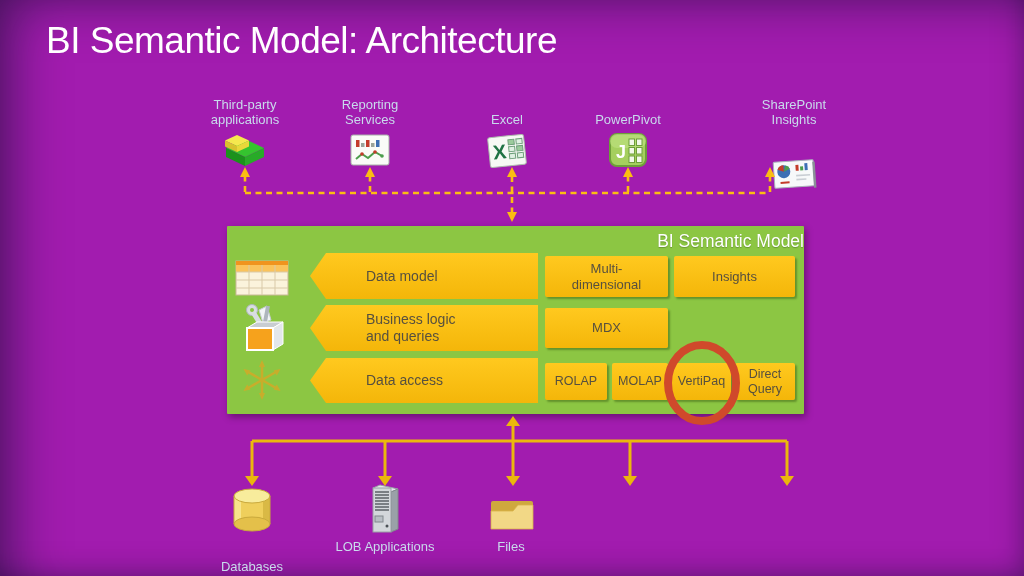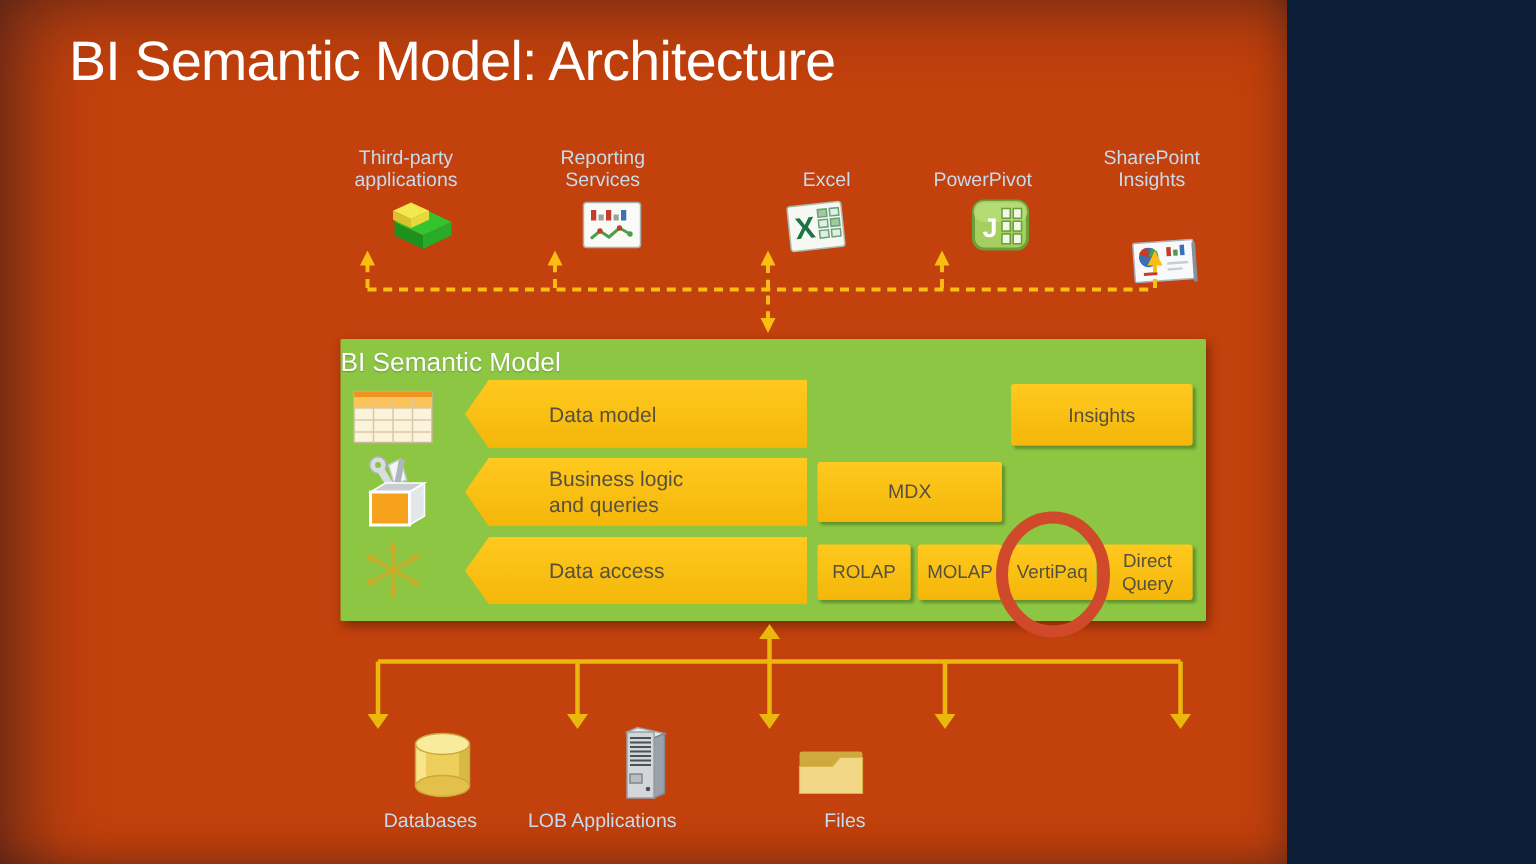--- a/index.html
+++ b/index.html
@@ -1,47 +1,48 @@
 <!DOCTYPE html>
 <html><head>
 <meta charset="utf-8">
 <style>
   html,body { margin:0; padding:0; background:#0d1f38; }
   .slide {
-    position:relative; width:858px; height:576px; overflow:hidden;
-    background:#c2410c;
+    position:relative; width:1000px; height:576px; overflow:hidden;
+    background:#a21caf;
     font-family:"Liberation Sans", sans-serif;
     box-shadow: inset 30px 18px 55px -22px rgba(4,14,34,.6),
                 inset -12px -12px 32px -16px rgba(4,14,34,.5);
+    padding-left: 24px;
   }
   .title {
     position:absolute; left:46px; top:20px;
     font-size:37px; font-weight:300; letter-spacing:-0.5px; color:#ffffff;
   }
   
-  .node { position:absolute; width:120px; display:flex; flex-direction:column; align-items:flex-end; }
+  .node { position:absolute; width:120px; display:flex; flex-direction:column; align-items:center; }
   .node-label {
     font-size:13px; line-height:1.15; color:#C9DAEC; text-align:center;
     white-space:pre-line; display:flex; align-items:flex-end; justify-content:center;
   }
   .consumer { top:96px; }
   .consumer .node-label { height:32px; margin-bottom:3px; }
   .consumer .icon-wrap { height:42px; display:flex; align-items:flex-start; justify-content:center; }
   .source { top:486px; width:132px; }
   .source .icon-wrap { height:48px; display:flex; align-items:flex-end; justify-content:center; }
   .source .node-label { margin-top:6px; height:auto; }
 
   
   .bism {
     position:absolute; left:227px; top:226px; width:577px; height:188px;
     background:#8CC643; border-radius:1px;
     box-shadow:2px 3px 7px rgba(0,0,0,.35);
   }
   .bism-title {
-    position:absolute; top:5px; left:0; width:100%; text-align:left;
+    position:absolute; top:5px; left:0; width:100%; text-align:right;
     color:#ffffff; font-size:17.5px; text-shadow:0 1px 1px rgba(0,0,0,.25);
   }
   .bism-icon { position:absolute; }
   .chevron {
     position:absolute; left:83px; width:228px; height:46px;
     background:linear-gradient(180deg,#FFC91F,#F4B609);
     clip-path:polygon(16px 0, 100% 0, 100% 100%, 16px 100%, 0 50%);
     display:flex; align-items:center; box-sizing:border-box; padding-left:56px;
     font-size:14px; color:#57503F; white-space:pre-line; line-height:1.18;
   }
@@ -124,21 +125,21 @@
         <rect x="22" y="8" width="5.5" height="6.5" fill="#F2F8E8" stroke="#6E9E3A"></rect>
         <rect x="29.5" y="8" width="5.5" height="6.5" fill="#F2F8E8" stroke="#6E9E3A"></rect>
         <rect x="22" y="16.5" width="5.5" height="6.5" fill="#F2F8E8" stroke="#6E9E3A"></rect>
         <rect x="29.5" y="16.5" width="5.5" height="6.5" fill="#F2F8E8" stroke="#6E9E3A"></rect>
         <rect x="22" y="25" width="5.5" height="6.5" fill="#F2F8E8" stroke="#6E9E3A"></rect>
         <rect x="29.5" y="25" width="5.5" height="6.5" fill="#F2F8E8" stroke="#6E9E3A"></rect>
       </svg>
     </div>
   </div>
 
-  <div class="node consumer" style="left:680px;gap:24px;">
+  <div class="node consumer" style="left:734px;gap:24px;">
     <div class="node-label">SharePoint
 Insights</div>
     <div class="icon-wrap">
       <svg width="48" height="38" viewBox="0 0 48 38">
         <g transform="rotate(-4 24 19)">
           <rect x="4" y="6" width="40" height="26" rx="1" fill="#F7F9FA" stroke="#AAB2BA"></rect>
           <rect x="43" y="8" width="2.5" height="26" fill="#8A9097"></rect>
           <circle cx="14" cy="16" r="6.5" fill="#3D6FB4"></circle>
           <path d="M14,16 L7.8,13.5 A6.5,6.5 0 0 1 14,9.5 Z" fill="#C43C2B"></path>
           <path d="M14,16 L20.2,13.5 A6.5,6.5 0 0 0 16,10 Z" fill="#4C9E4C"></path>
@@ -200,30 +201,32 @@
           <polygon points="11.5,31.5 8.2,26.5 4.5,33"></polygon>
         </g>
       </svg>
     </div>
 
     <div class="chevron" style="top:27px;">Data model</div>
     <div class="chevron" style="top:79px;">Business logic
 and queries</div>
     <div class="chevron" style="top:132px; height:45px;">Data access</div>
 
+    <div class="opt" style="left:318px; top:30px; width:123px; height:41px;">Multi-
+dimensional</div>
     <div class="opt" style="left:447px; top:30px; width:121px; height:41px;">Insights</div>
     <div class="opt" style="left:318px; top:82px; width:123px; height:40px;">MDX</div>
     <div class="opt small" style="left:318px; top:137px; width:62px; height:37px;">ROLAP</div>
     <div class="opt small" style="left:385px; top:137px; width:56px; height:37px;">MOLAP</div>
     <div class="opt small" style="left:445px; top:137px; width:59px; height:37px;">VertiPaq</div>
     <div class="opt small" style="left:508px; top:137px; width:60px; height:37px;">Direct
 Query</div>
   </div>
 
-  <div class="node source" style="left:186px;">
+  <div class="node source" style="left:186px;gap:20px;">
     <div class="icon-wrap">
       <svg width="46" height="48" viewBox="0 0 46 48">
         <rect x="5" y="10" width="36" height="28" fill="#EFCF5C"></rect>
         <rect x="5" y="10" width="7" height="28" fill="#F7E48B"></rect>
         <rect x="34" y="10" width="7" height="28" fill="#D9B945"></rect>
         <ellipse cx="23" cy="38" rx="18" ry="7" fill="#E4C04A" stroke="#C9A93C"></ellipse>
         <ellipse cx="23" cy="10" rx="18" ry="7" fill="#F8EC9C" stroke="#C9A93C"></ellipse>
         <line x1="5" y1="10" x2="5" y2="38" stroke="#C9A93C"></line>
         <line x1="41" y1="10" x2="41" y2="38" stroke="#C9A93C"></line>
       </svg>

